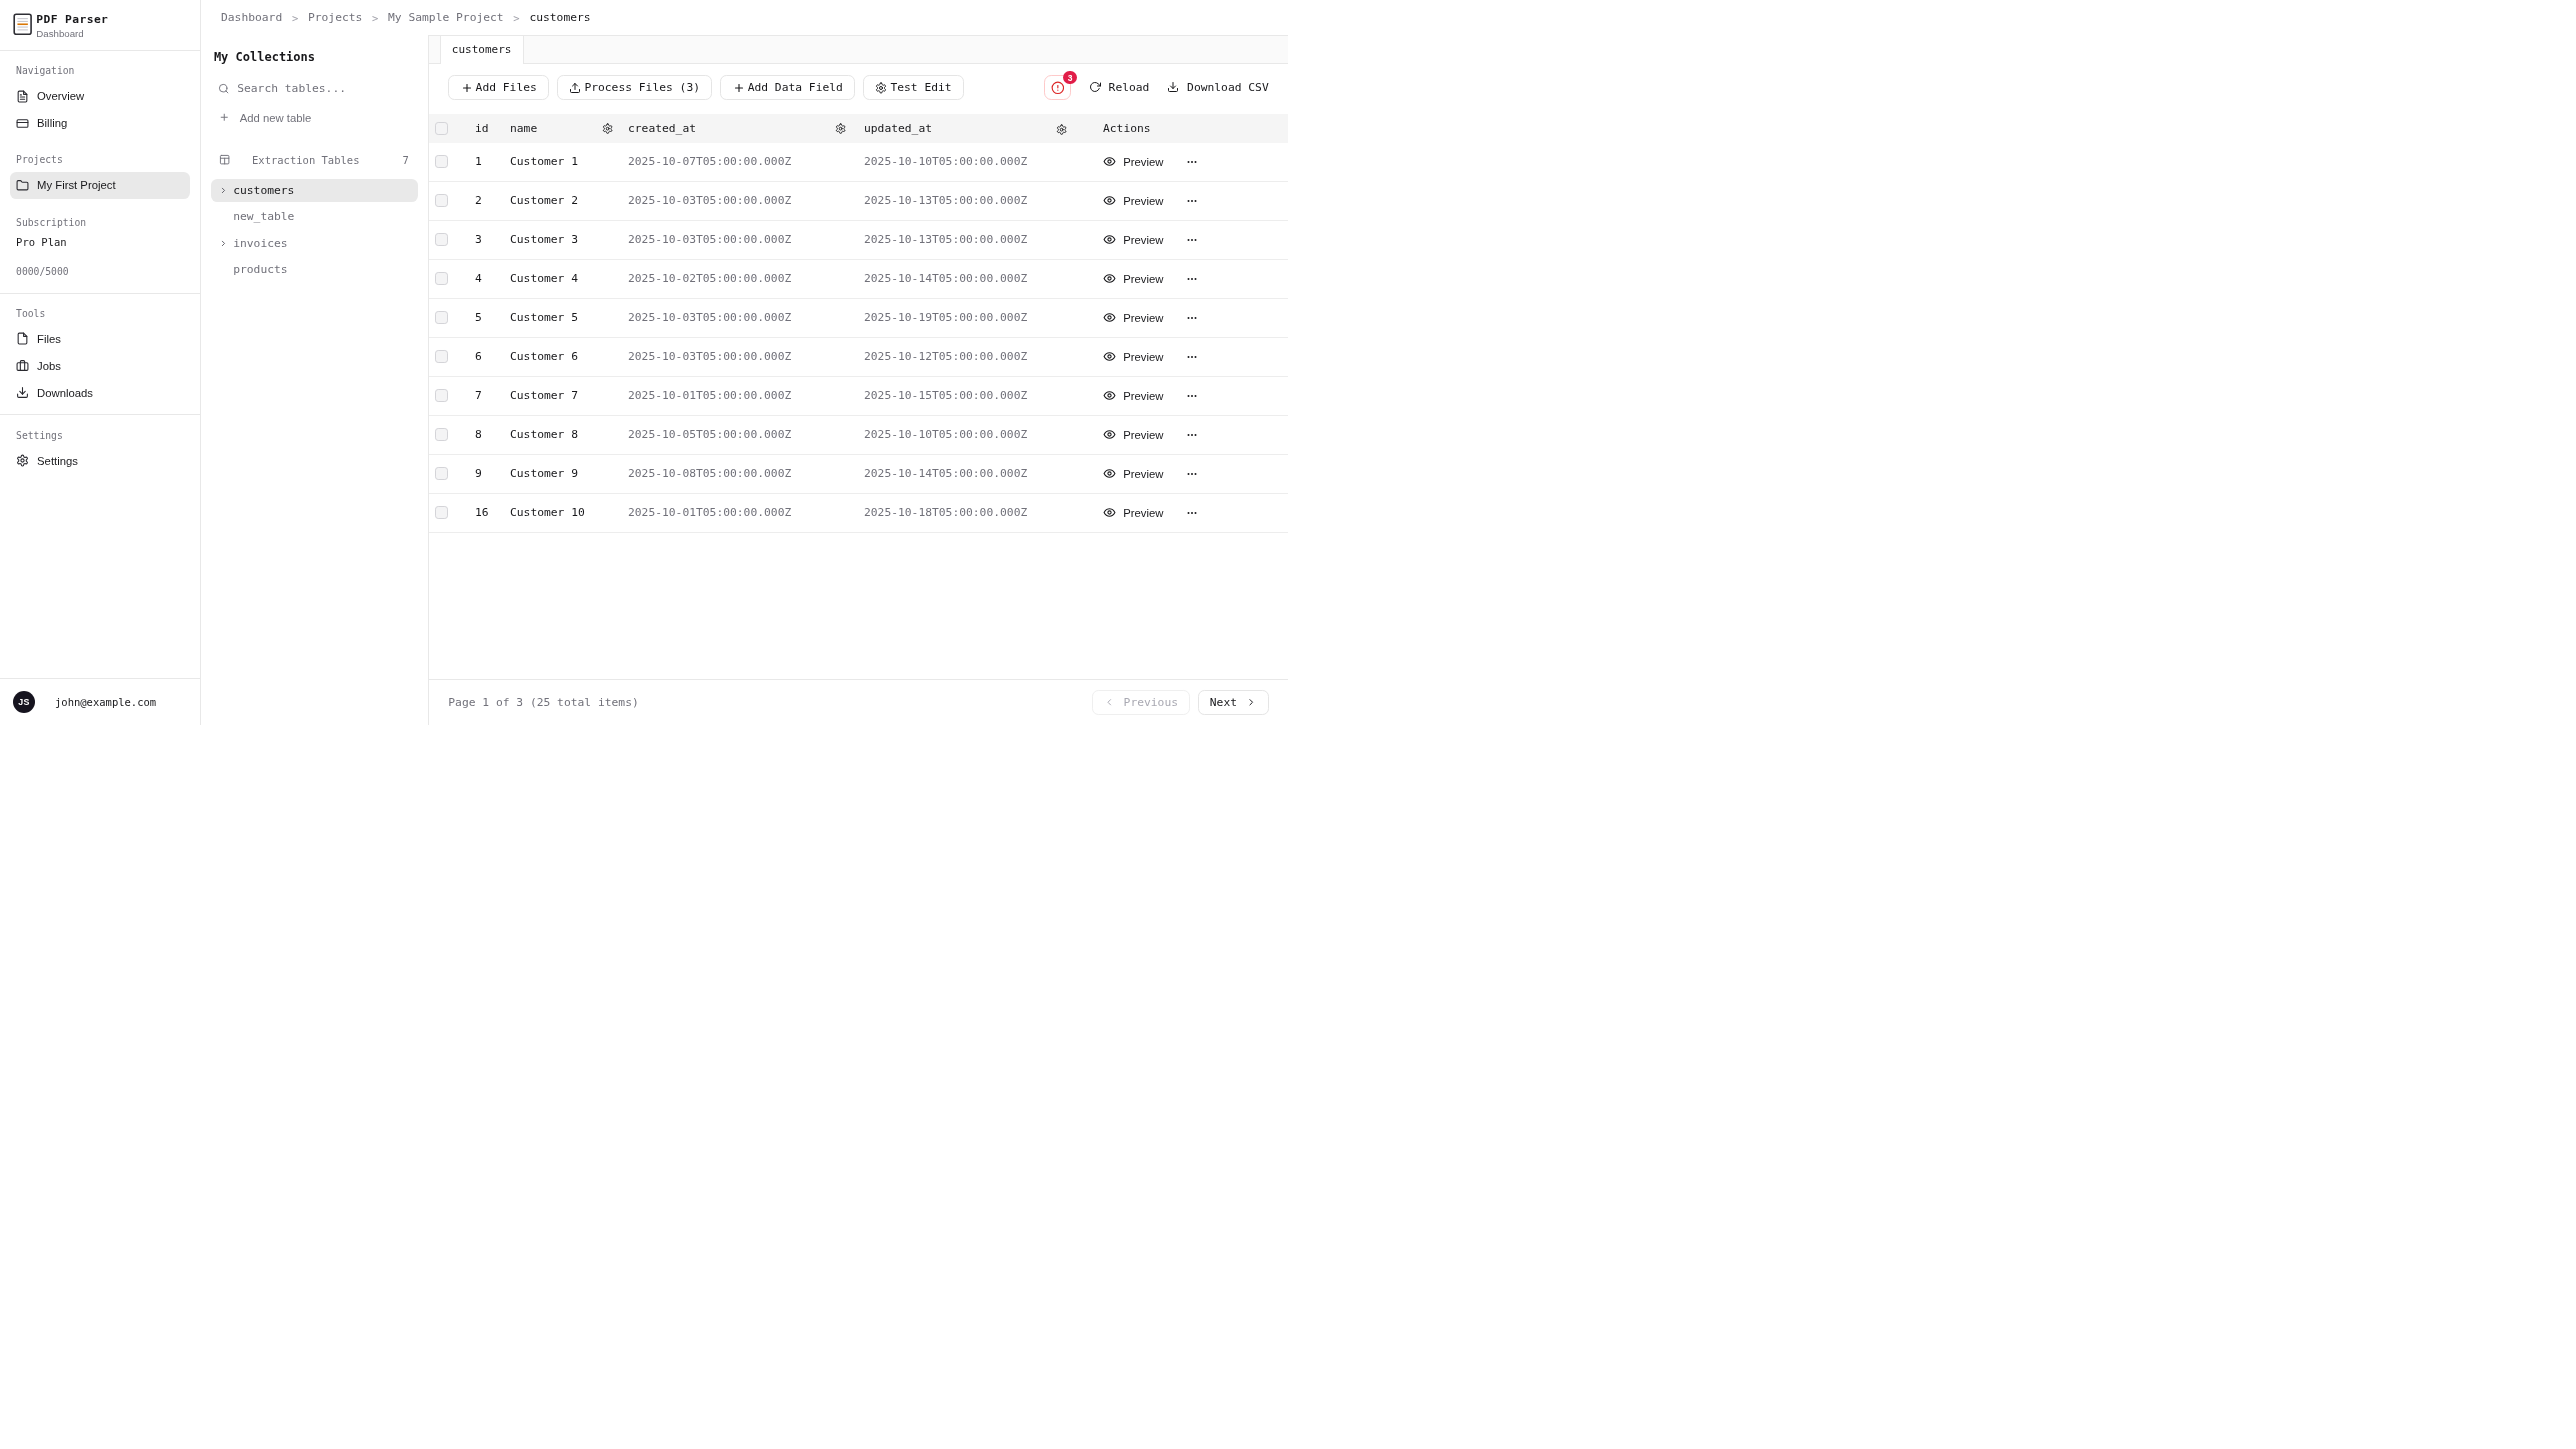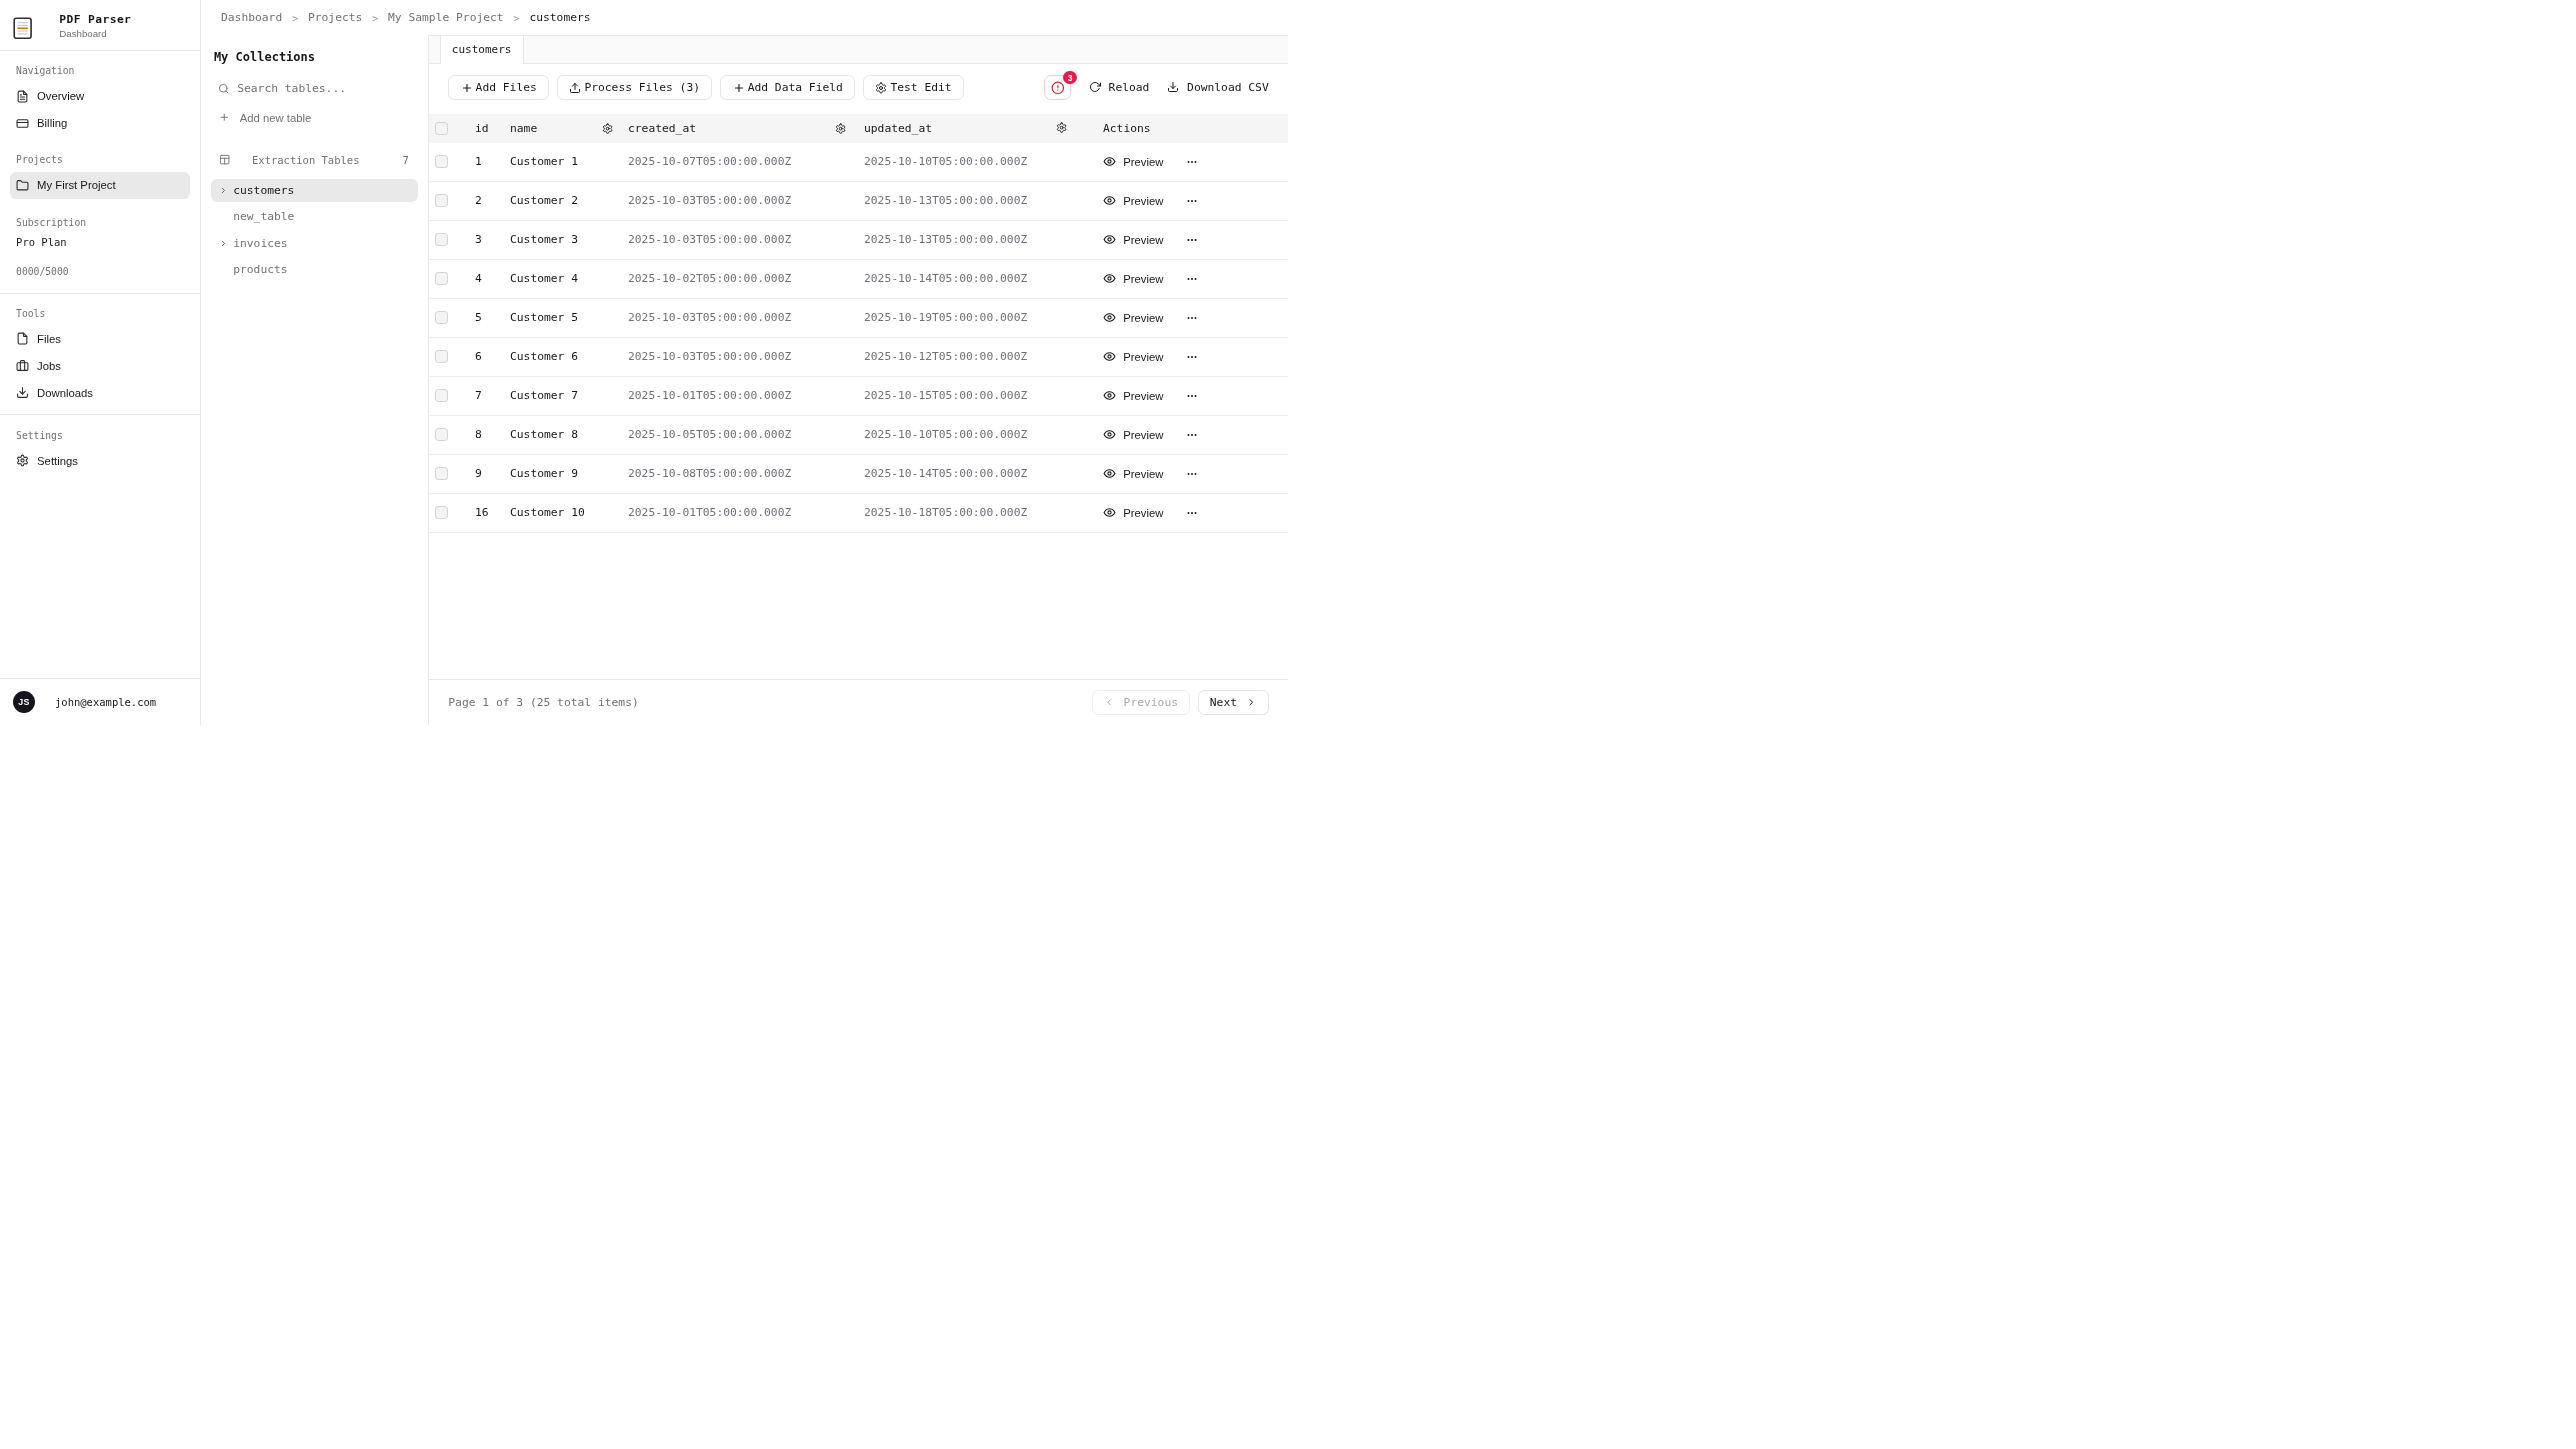--- a/index.html
+++ b/index.html
@@ -13,21 +13,21 @@
     --selbg:#e9e9e9;
   }
   *{box-sizing:border-box;margin:0;padding:0}
   html,body{width:1288px;height:725px;overflow:hidden}
   body{display:flex;background:#fff;color:var(--txt);font-family:var(--sans);font-size:11.3px;}
   svg{display:block;flex:none}
   hr.divider{border:0;border-top:0.8px solid var(--border);margin:0;width:100%}
 
   
   .sidebar{width:201px;min-width:201px;height:100%;border-right:0.8px solid var(--border);display:flex;flex-direction:column;background:#fff}
-  .logo-row{display:flex;align-items:flex-end;gap:27px;padding:13px 13px 10.5px}
+  .logo-row{display:flex;align-items:flex-start;gap:4px;padding:13px 13px 10.5px}
   .logo-icon svg{width:19.3px;height:22.5px}
   .logo-title{font-family:var(--mono);font-size:11.3px;font-weight:700;letter-spacing:0.4px}
   .logo-sub{font-family:var(--sans);font-size:9.7px;color:var(--gray);margin-top:2.4px}
   .side-body{padding:4.8px 9.7px 8px}
   .side-section + .side-section{margin-top:8px}
   .section-label{font-family:var(--mono);font-size:9.7px;color:var(--gray);padding:9.7px 6.4px 6.4px}
   .side-item{display:flex;align-items:center;gap:8px;height:27px;padding:0 6.4px;border-radius:6.4px;font-family:var(--sans);font-size:11.3px;color:var(--txt);cursor:pointer}
   .side-item svg{width:13px;height:13px;color:#2a2a30}
   .side-item.active{background:var(--selbg)}
   .sub-block{padding:1.6px 6.4px 8px}
@@ -81,21 +81,21 @@
   .ghost-btn svg{width:12px;height:12px}
 
   
   .thead{display:flex;align-items:center;height:29px;min-height:29px;background:#f5f5f5;font-family:var(--mono);font-size:11.3px;font-weight:500}
   .trow{display:flex;align-items:center;height:39px;min-height:39px;border-bottom:0.8px solid #ededed;font-family:var(--mono);font-size:11.3px}
   .col-check{width:46px;padding-left:6.4px;display:flex;align-items:center}
   .checkbox{width:13px;height:13px;border-radius:3.2px;border:0.8px solid #d4d4d8;background:#f4f4f5;cursor:pointer}
   .col-id{width:35px}
   .col-name{width:118px;display:flex;align-items:center;justify-content:space-between;padding-right:14.5px}
   .col-created{width:236px;display:flex;align-items:center;justify-content:space-between;padding-right:17.7px}
-  .col-updated{width:239px;display:flex;align-items:flex-start;justify-content:space-between;padding-right:36px}
+  .col-updated{width:239px;display:flex;align-items:flex-end;justify-content:space-between;padding-right:36px}
   .col-actions{flex:1;display:flex;align-items:center;padding-right:19.3px}
   .gear-btn{background:none;border:none;cursor:pointer;color:var(--txt);display:flex}
   .gear-btn svg{width:11.3px;height:11.3px}
   .trow .col-created,.trow .col-updated{color:var(--gray);justify-content:flex-start}
   .preview-btn{display:inline-flex;align-items:center;gap:7.2px;background:none;border:none;font-family:var(--sans);font-size:11.3px;color:var(--txt);cursor:pointer}
   .preview-btn svg{width:13px;height:13px}
   .more-btn{margin-left:22.5px;background:none;border:none;color:var(--txt);cursor:pointer;display:flex}
   .more-btn svg{width:12px;height:12px}
 
   .main-spacer{flex:1}

